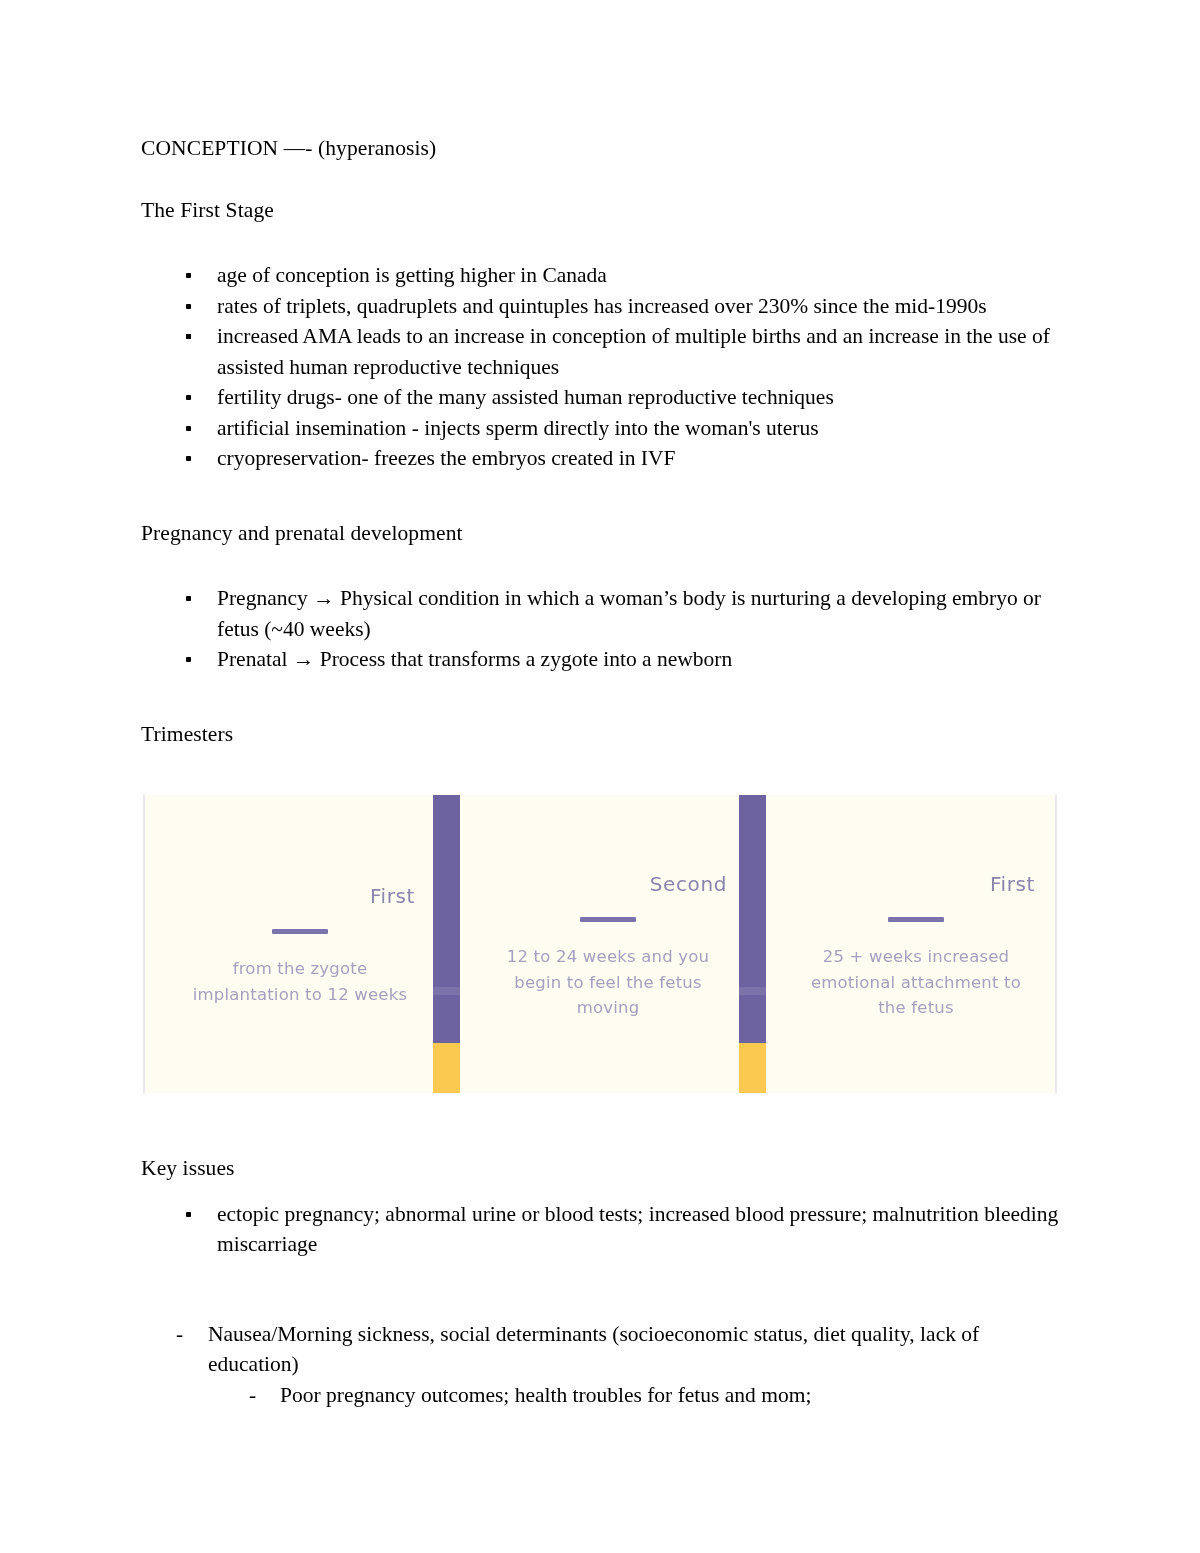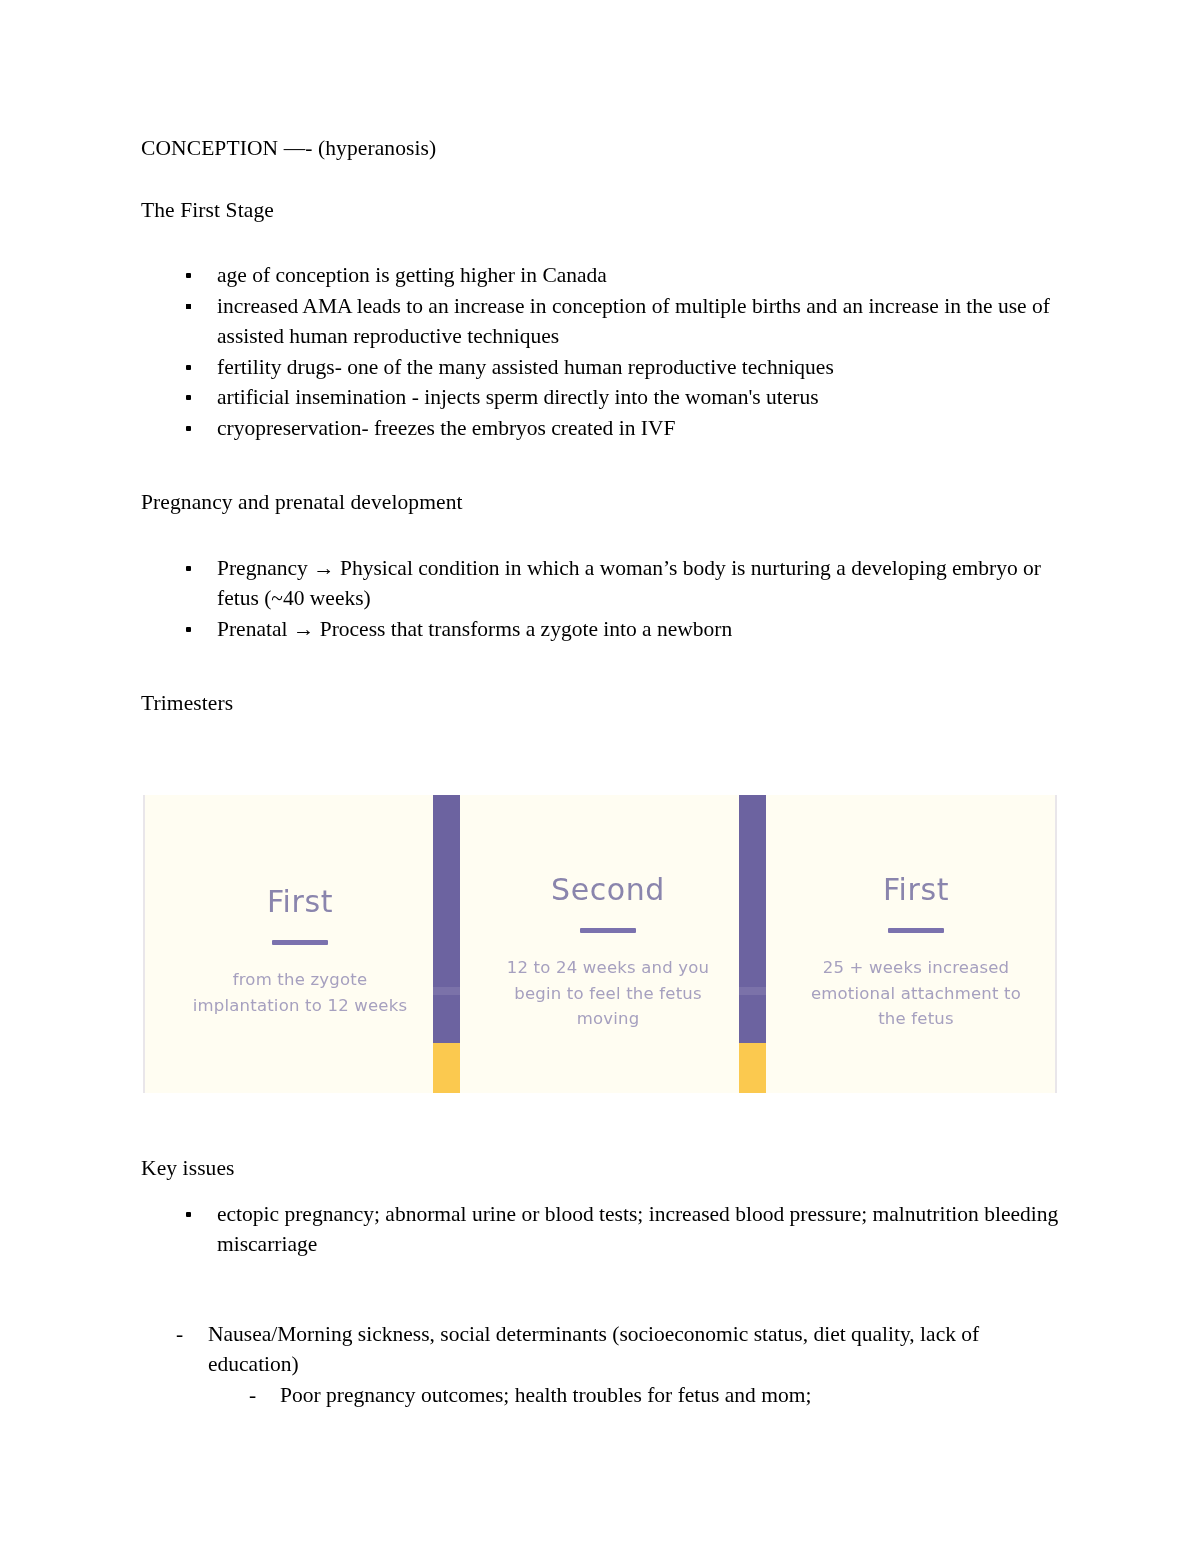--- a/index.html
+++ b/index.html
@@ -145,24 +145,25 @@
   .bar-1 { left: 288px; }
   .bar-2 { left: 594px; }
 
   .col {
     position: absolute;
     text-align: center;
     font-family: "DejaVu Sans", sans-serif;
     color: #8a84ac;
   }
   .col-title {
-    font-size: 30px;
+    font-size: 20px;
     color: #8a85ad;
     letter-spacing: 0.6px;
     line-height: 1.1;
+    text-align: right;
   }
   .col-rule {
     width: 56px;
     height: 5px;
     background: #7b72ae;
     margin: 22px auto 0 auto;
     border-radius: 1px;
   }
   .col-body {
     font-size: 16.5px;
@@ -186,21 +187,21 @@
     <div class="para">CONCEPTION —- (hyperanosis)</div>
 
     <div class="spacer-lg"></div>
 
     <div class="para">The First Stage</div>
 
     <div class="spacer-md"></div>
 
     <ul class="bullets">
       <li><span class="bullet-mark"></span><span>age of conception is getting higher in Canada</span></li>
-      <li><span class="bullet-mark"></span></li>
+      <li><span class="bullet-mark"></span><span>rates of triplets, quadruplets and quintuples has increased over 230% since the mid-1990s</span></li>
       <li><span class="bullet-mark"></span></li>
       <li><span class="bullet-mark"></span><span>increased AMA leads to an increase in conception of multiple births and an increase in the use of assisted human reproductive techniques</span></li>
       <li><span class="bullet-mark"></span><span>fertility drugs- one of the many assisted human reproductive techniques</span></li>
       <li><span class="bullet-mark"></span><span>artificial insemination - injects sperm directly into the woman's uterus</span></li>
       <li><span class="bullet-mark"></span><span>cryopreservation- freezes the embryos created in IVF</span></li>
     </ul>
 
     <div class="spacer-lg"></div>
 
     <div class="para">Pregnancy and prenatal development</div>

